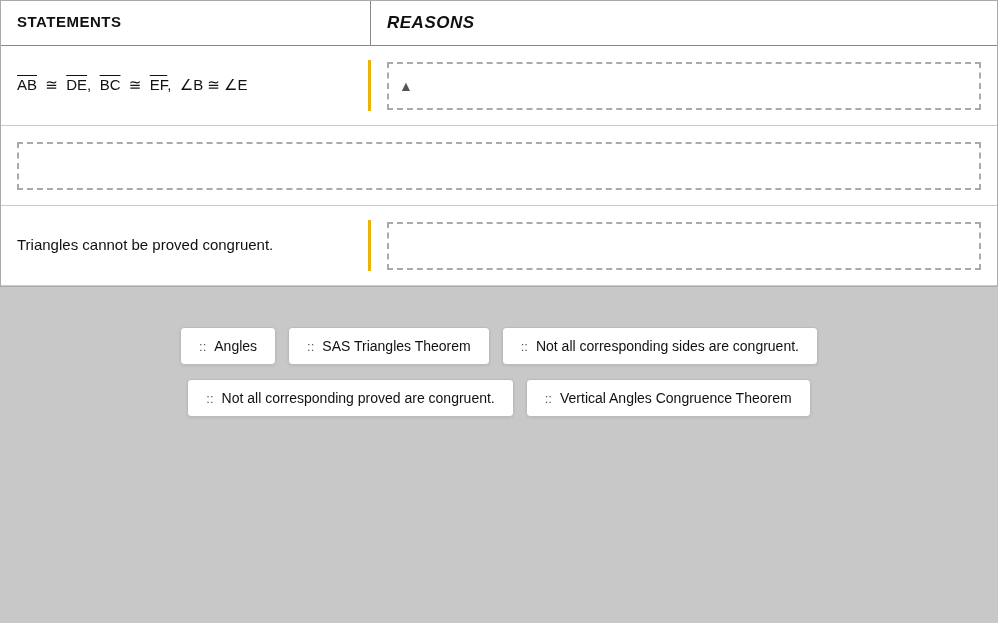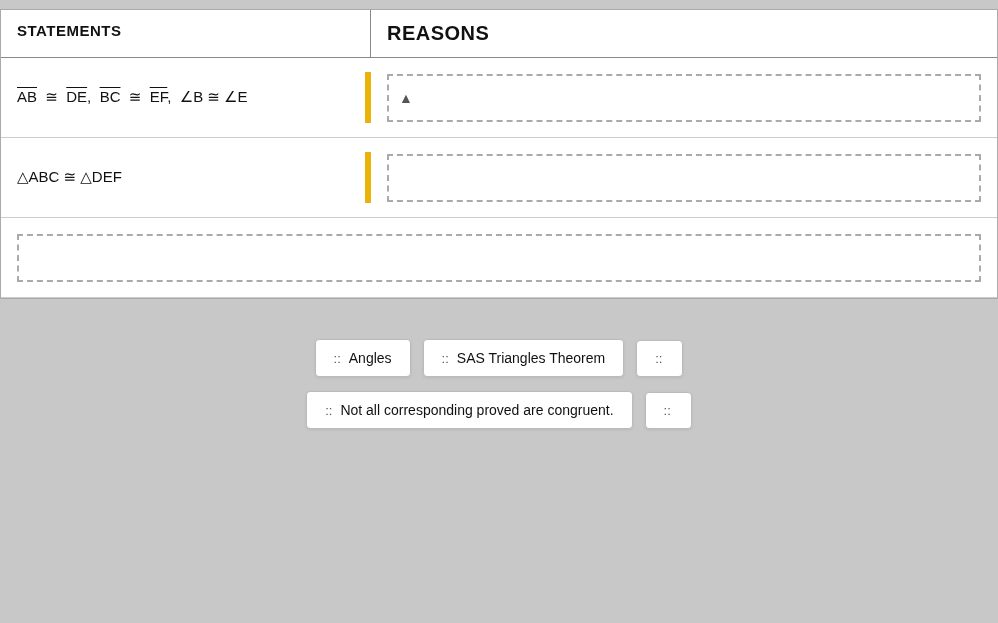--- a/index.html
+++ b/index.html
@@ -17,21 +17,20 @@
     }
 
     .main-container {
       width: 998px;
       height: 623px;
       background-color: #c8c8c8;
       display: flex;
       flex-direction: column;
       align-items: center;
       padding: 0;
-      margin-top: 9px;
     }
 
     
     .table-section {
       width: 100%;
       background-color: #ffffff;
       border: 1px solid #aaa;
     }
 
     .table-header-row {
@@ -46,37 +45,38 @@
       font-size: 15px;
       border-right: 1px solid #888;
       color: #111;
       letter-spacing: 0.5px;
     }
 
     .col-reasons-header {
       flex: 1;
       padding: 12px 16px;
       font-weight: bold;
-      font-size: 20px;
+      font-size: 17px;
       color: #111;
       letter-spacing: 0.5px;
+      font-style: italic;
     }
 
     .table-row {
       display: flex;
       border-bottom: 1px solid #ccc;
       min-height: 80px;
       align-items: center;
     }
 
     .col-statement {
       width: 370px;
       padding: 14px 16px;
       font-size: 15px;
-      border-right: 6px solid #eab308;
+      border-right: 3px solid #eab308;
       color: #111;
       line-height: 1.5;
     }
 
     .col-reason {
       flex: 1;
       padding: 14px 16px;
       font-size: 15px;
       color: #111;
     }
@@ -168,30 +168,28 @@
         ∠B&nbsp;≅&nbsp;∠E
       </div>
       <div class="col-reason">
         <div class="dashed-box">
           <span class="arrow-indicator">▲</span>
         </div>
       </div>
     </div>
 
     <div class="table-row">
-      <div class="col-statement">
-        △ABC ≅ △DEF
-      </div>
       <div class="col-reason">
         <div class="dashed-box">
         </div>
       </div>
     </div>
 
     <div class="table-row">
+      <div class="col-statement">Triangles cannot be proved congruent.</div>
       <div class="col-reason">
         <div class="dashed-box">
         </div>
       </div>
     </div>
 
   </div>
 
   <div class="answer-bank">
 
@@ -199,28 +197,30 @@
       <div class="answer-chip">
         <span class="drag-icon">::</span>
         <span>Angles</span>
       </div>
       <div class="answer-chip">
         <span class="drag-icon">::</span>
         <span>SAS Triangles Theorem</span>
       </div>
       <div class="answer-chip">
         <span class="drag-icon">::</span>
+        <span>Not all corresponding sides are congruent.</span>
       </div>
     </div>
 
     <div class="answer-row">
       <div class="answer-chip">
         <span class="drag-icon">::</span>
         <span>Not all corresponding proved are congruent.</span>
       </div>
       <div class="answer-chip">
         <span class="drag-icon">::</span>
+        <span>Vertical Angles Congruence Theorem</span>
       </div>
     </div>
 
   </div>
 
 </div>
 
 </body></html>

